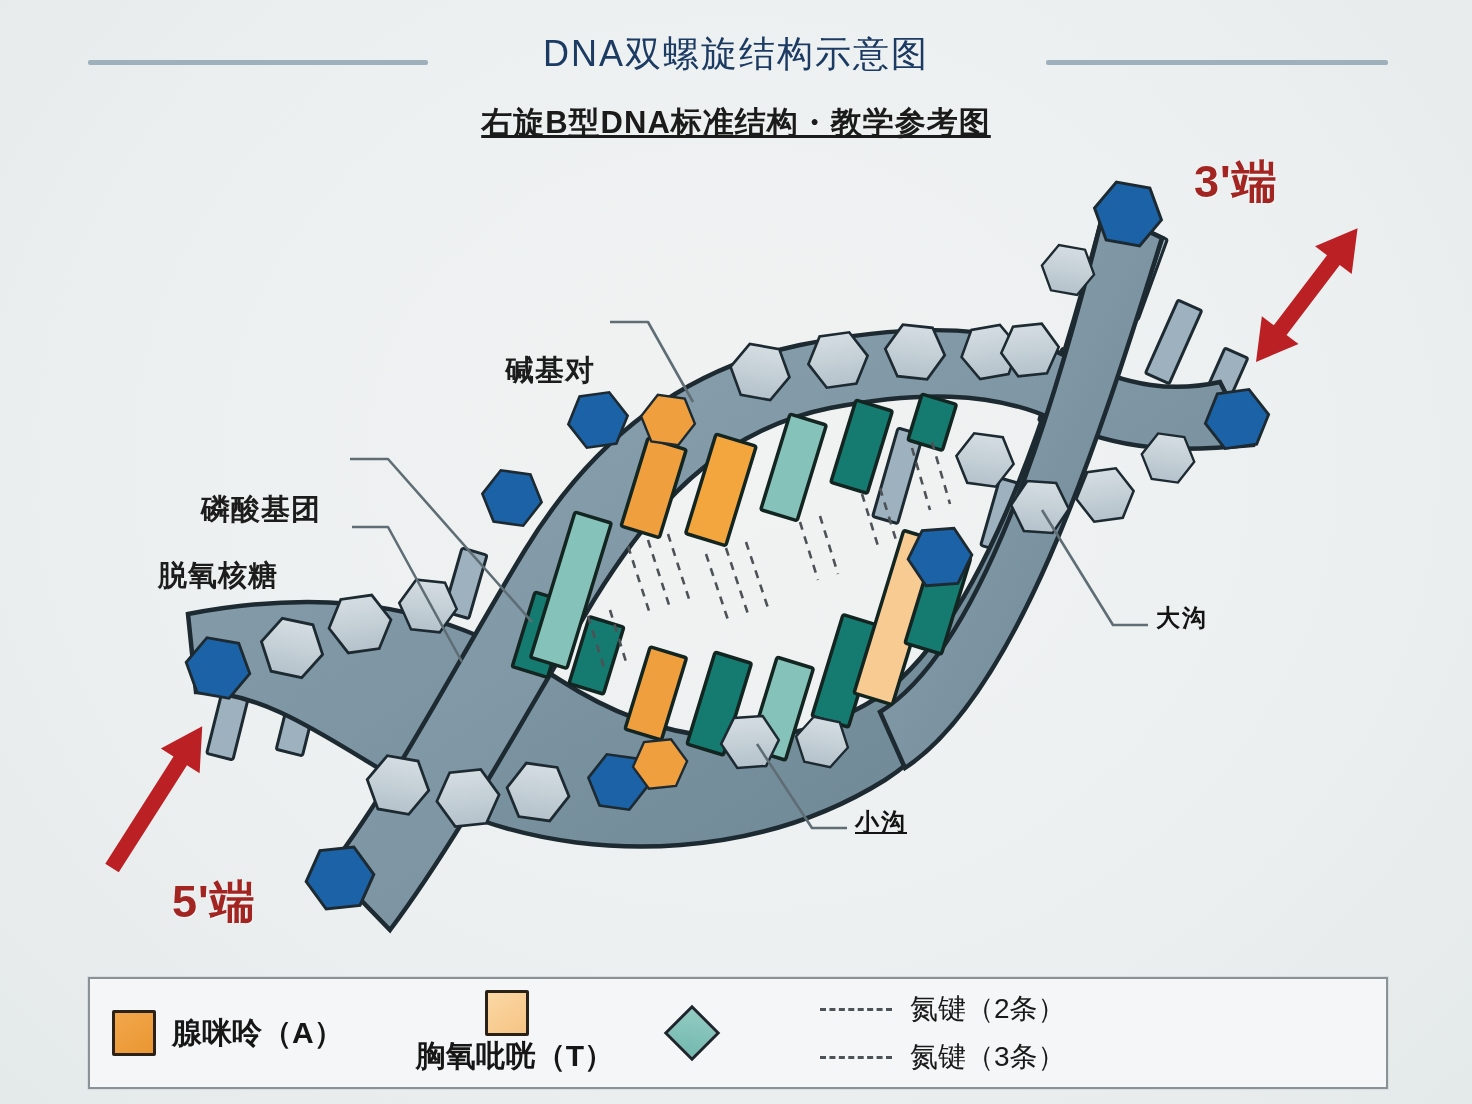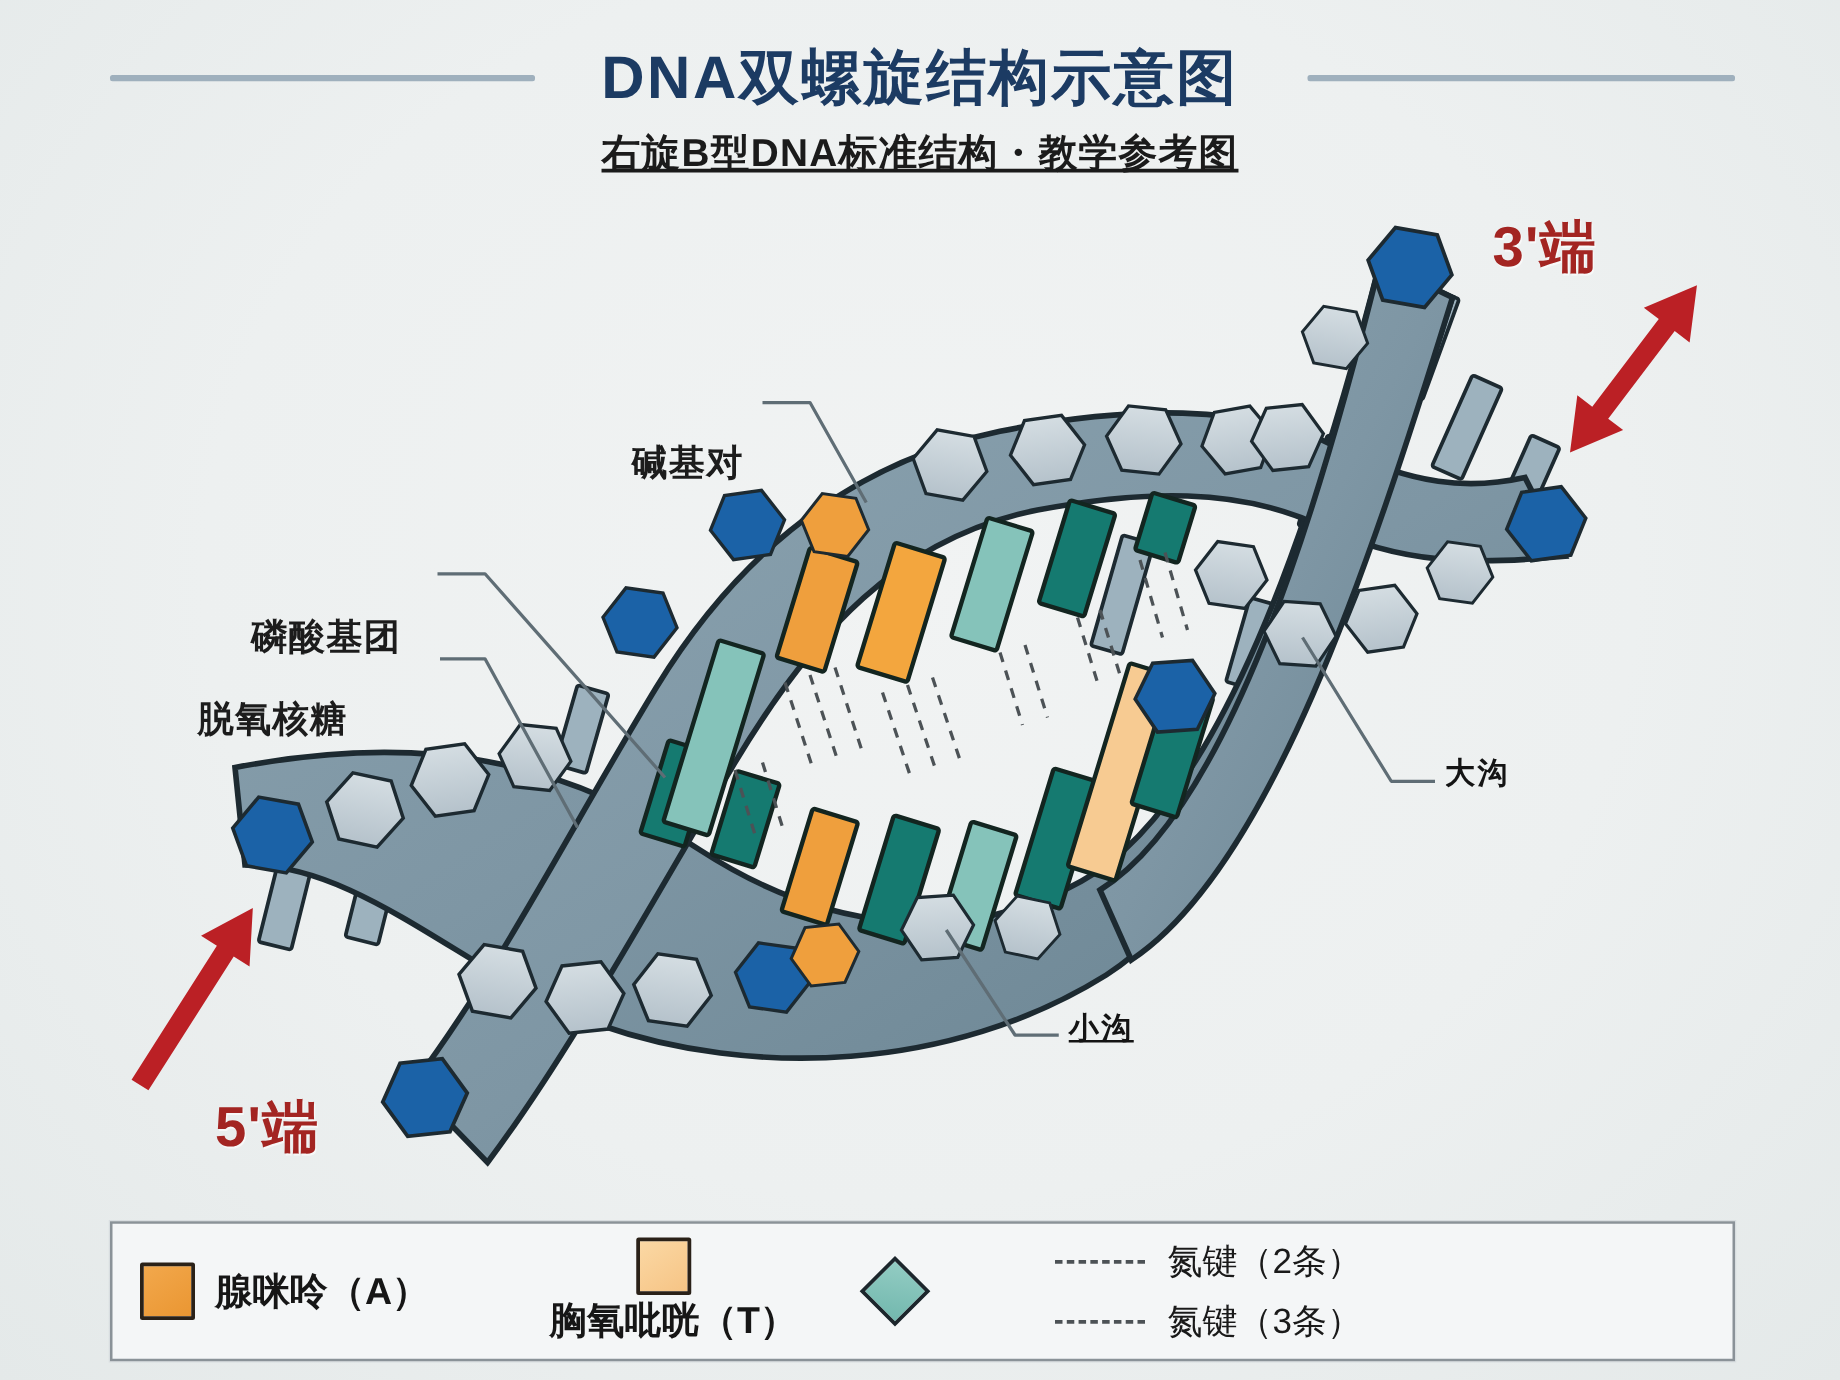--- a/index.html
+++ b/index.html
@@ -5,21 +5,21 @@
   html,body{margin:0;padding:0;}
   body{
     width:1472px;height:1104px;overflow:hidden;
     font-family:"Liberation Sans","DejaVu Sans",sans-serif;
     background:radial-gradient(ellipse at 50% 42%, #f1f3f3 0%, #edf0f0 55%, #e4e9e9 100%);
     position:relative;
   }
   .abs{position:absolute;}
   .page-title{
     left:0;right:0;top:30px;text-align:center;
-    font-size:48px;font-weight:700;letter-spacing:2px;color:#1c3b63;
+    font-size:36px;font-weight:400;letter-spacing:2px;color:#1c3b63;
   }
   .title-rule{top:60px;height:5px;background:#9fb0bd;border-radius:2px;}
   .rule-left{left:88px;width:340px;}
   .rule-right{left:1046px;width:342px;}
   .page-subtitle{
     left:0;right:0;top:102px;text-align:center;
     font-size:31px;font-weight:700;color:#1b1b1b;letter-spacing:1px;text-decoration:underline;
   }
   .diagram-label{font-size:29px;font-weight:600;color:#1c1c1c;letter-spacing:1px;margin-top:48px;}
   .groove-label{font-size:24px;font-weight:800;color:#141414;letter-spacing:2px;}
@@ -38,21 +38,21 @@
   .sw-square{width:44px;height:46px;border:3px solid #2a2118;box-sizing:border-box;border-radius:2px;}
   .sw-diamond{width:40px;height:40px;border:3px solid #1c262c;box-sizing:border-box;transform:rotate(45deg);margin:0 6px;}
   .sw-a{background:linear-gradient(145deg,#f2a84c,#ea9632);}
   .sw-t{background:linear-gradient(145deg,#fbd8a4,#f6c485);}
   .sw-c{background:linear-gradient(145deg,#93ccc3,#72b8ae);}
   .sw-g{background:linear-gradient(145deg,#1d867c,#106e64);}
   .bonds-col{margin-left:52px;display:flex;flex-direction:column;gap:10px;}
   .bond-row{display:flex;align-items:center;}
   .bond-dash{width:72px;border-top:3px dashed #4c5256;margin-right:18px;}
   .bond-label{font-size:28px;font-weight:500;color:#1a1a1a;white-space:nowrap;}
-  .m1{margin-right:80px;} .m2{margin-right:52px;flex-direction:column;} .m3{margin-right:50px;}
+  .m1{margin-right:56px;} .m2{margin-right:52px;flex-direction:column;} .m3{margin-right:50px;}
 </style>
 </head>
 <body>
 
 <svg id="art" width="1472" height="1104" viewBox="0 0 1472 1104">
   <defs>
     <path id="hex" d="M34,0 L17,29.4 L-17,29.4 L-34,0 L-17,-29.4 L17,-29.4 Z"></path>
     <linearGradient id="bandG" x1="0" y1="0" x2="1" y2="1">
       <stop offset="0" stop-color="#8ba3b0"></stop>
       <stop offset=".5" stop-color="#7e96a4"></stop>
@@ -188,21 +188,21 @@
 <div class="abs title-rule rule-left"></div>
 <div class="abs title-rule rule-right"></div>
 <div class="abs page-subtitle">右旋B型DNA标准结构・教学参考图</div>
 
 <div class="abs diagram-label" style="left:505px;top:303px;">碱基对</div>
 <div class="abs diagram-label" style="left:201px;top:442px;">磷酸基团</div>
 <div class="abs diagram-label" style="left:158px;top:508px;">脱氧核糖</div>
 <div class="abs groove-label" style="left:1156px;top:602px;">大沟</div>
 <div class="abs groove-label" style="left:855px;top:806px;text-decoration:underline;">小沟</div>
 <div class="abs end-label" style="left:172px;top:872px;">5'端</div>
-<div class="abs end-label" style="left:1194px;top:168px;">3'端</div>
+<div class="abs end-label" style="left:1194px;top:152px;">3'端</div>
 
 <div class="abs legend-box">
   <div class="legend-item m1">
     <div class="sw-square sw-a"></div>
     <div class="legend-label">腺咪呤（A）</div>
   </div>
   <div class="legend-item m2">
     <div class="sw-square sw-t"></div>
     <div class="legend-label">胸氧吡咣（T）</div>
   </div>

